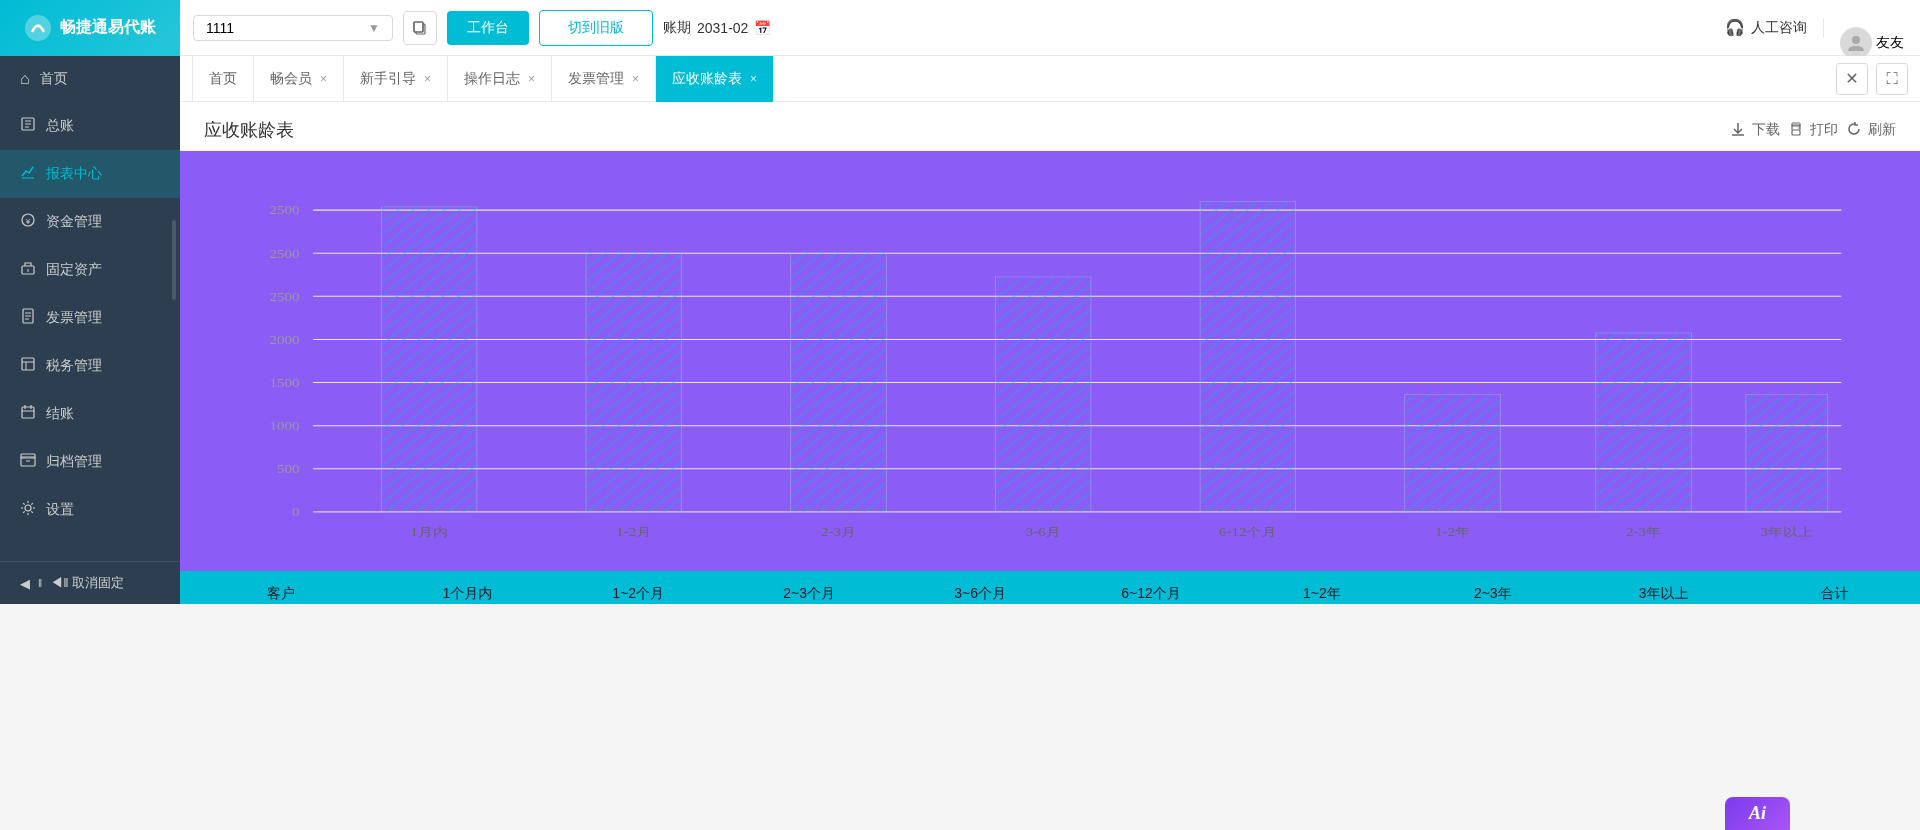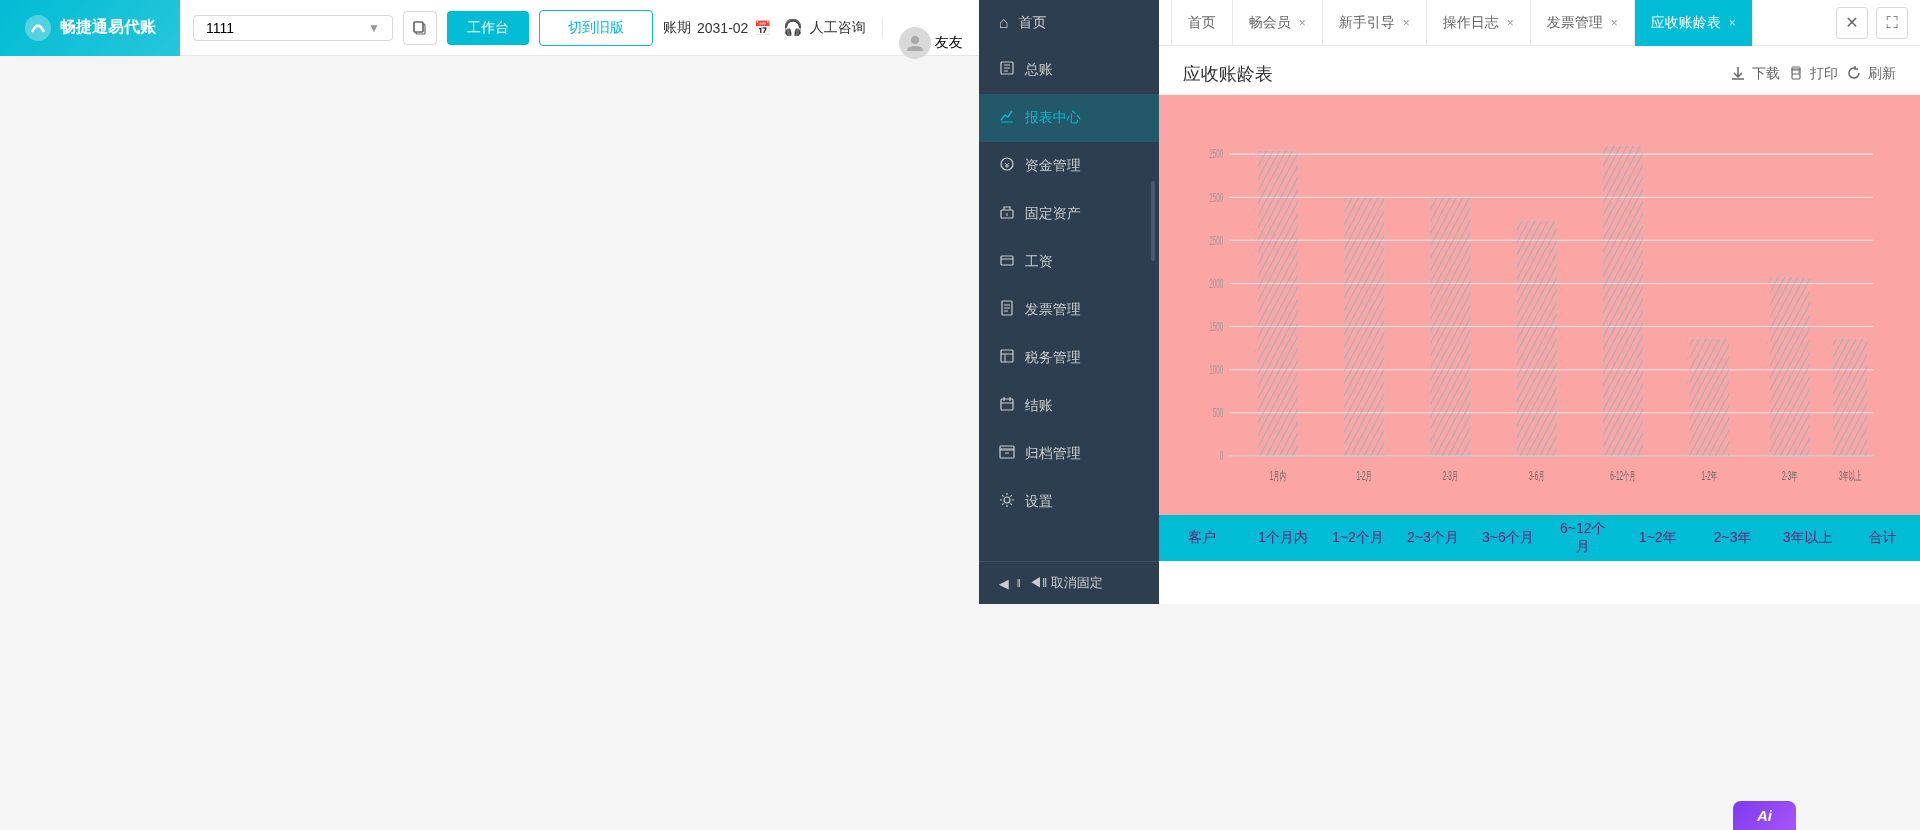--- a/index.html
+++ b/index.html
@@ -248,34 +248,35 @@
       align-items: center;
       gap: 6px;
       color: #666;
       cursor: pointer;
       font-size: 14px;
     }
 
     
     .chart-container {
       padding: 16px 24px;
-      background: #fca5a5;
+      background: #8b5cf6;
       height: 420px;
       position: relative;
+      font-family: Liberation Serif, serif;
     }
     .chart-svg {
       width: 100%;
       height: 100%;
     }
 
     
     .table-header {
       display: flex;
       background: #00bcd4;
-      color: #701a75;
+      color: #0f172a;
       height: 46px;
       align-items: center;
       flex-shrink: 0;
     }
     .table-col {
       flex: 1;
       text-align: center;
       font-size: 14px;
       padding: 0 8px;
     }
@@ -293,21 +294,21 @@
       padding: 6px 20px;
       border-radius: 8px 8px 0 0;
       font-size: 16px;
       font-weight: bold;
       cursor: pointer;
     }
   </style>
 </head>
 <body>
 
-<div style="display:flex; flex-direction:row; height:604px;">
+<div style="display:flex; flex-direction:column; height:604px;">
   <div class="top-header">
     <div class="logo-area">
       <svg class="logo-icon" viewBox="0 0 28 28" fill="none">
         <circle cx="14" cy="14" r="13" fill="rgba(255,255,255,0.3)"></circle>
         <path d="M8 18 Q14 6 20 18" stroke="white" stroke-width="2.5" fill="none"></path>
         <path d="M10 14 Q14 8 18 14" stroke="white" stroke-width="1.5" fill="none"></path>
       </svg>
       <span>畅捷通易代账</span>
     </div>
 
@@ -391,29 +392,20 @@
       </div>
       <div class="sidebar-item">
         <span style="font-size:16px;">
           <svg width="16" height="16" viewBox="0 0 16 16" fill="none">
             <rect x="2" y="6" width="12" height="8" rx="1" stroke="#ccc" stroke-width="1.2"></rect>
             <polyline points="5,6 5,3 11,3 11,6" stroke="#ccc" stroke-width="1.2"></polyline>
             <line x1="8" y1="9" x2="8" y2="12" stroke="#ccc" stroke-width="1"></line>
           </svg>
         </span>
         <span>固定资产</span>
-      </div>
-      <div class="sidebar-item">
-        <span style="font-size:16px;">
-          <svg width="16" height="16" viewBox="0 0 16 16" fill="none">
-            <rect x="2" y="4" width="12" height="9" rx="1" stroke="#ccc" stroke-width="1.2"></rect>
-            <line x1="2" y1="7" x2="14" y2="7" stroke="#ccc" stroke-width="1"></line>
-          </svg>
-        </span>
-        <span>工资</span>
       </div>
       <div class="sidebar-item">
         <span style="font-size:16px;">
           <svg width="16" height="16" viewBox="0 0 16 16" fill="none">
             <rect x="3" y="1" width="10" height="14" rx="1" stroke="#ccc" stroke-width="1.2"></rect>
             <line x1="5" y1="5" x2="11" y2="5" stroke="#ccc" stroke-width="1"></line>
             <line x1="5" y1="8" x2="11" y2="8" stroke="#ccc" stroke-width="1"></line>
             <line x1="5" y1="11" x2="9" y2="11" stroke="#ccc" stroke-width="1"></line>
           </svg>
         </span>
@@ -624,13 +616,13 @@
           <div class="table-col">
             <span>合计</span>
           </div>
         </div>
 
       </div>
     </div>
   </div>
 </div>
 
-<div class="ai-badge" style="position:fixed; bottom:0; right:124px; background:linear-gradient(135deg,#7c3aed,#a855f7); color:white; padding:6px 24px; border-radius:8px 8px 0 0; font-size:15px; font-weight:bold; font-style:italic; cursor:pointer; z-index:100;">Ai</div>
+<div class="ai-badge" style="position:fixed; bottom:0; right:130px; background:linear-gradient(135deg,#7c3aed,#a855f7); color:white; padding:6px 24px; border-radius:8px 8px 0 0; font-size:18px; font-weight:bold; font-style:italic; cursor:pointer; z-index:100;font-family:Liberation Serif, serif;">Ai</div>
 
 </body></html>

